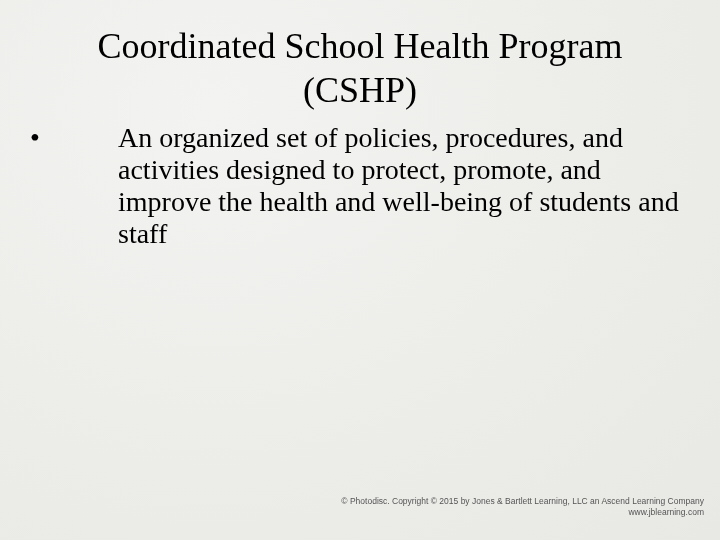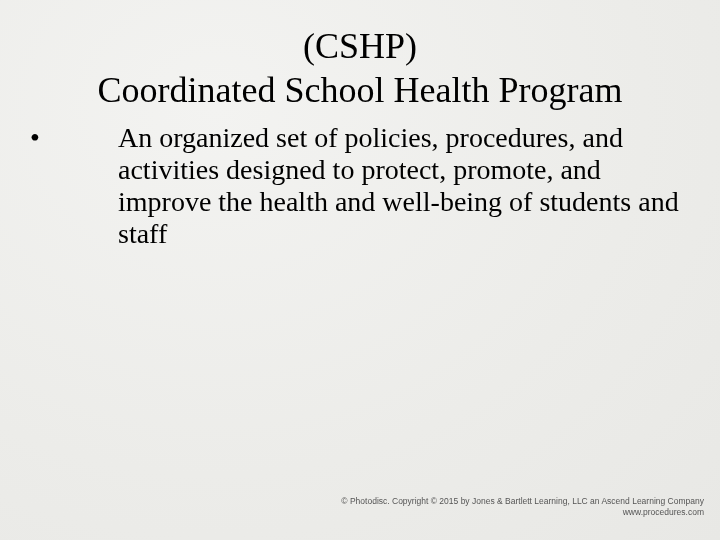--- a/index.html
+++ b/index.html
@@ -25,27 +25,27 @@
     .footer {
       position: absolute; right: 16px; top: 496px; text-align: right;
       font-family: "Liberation Sans", "DejaVu Sans", sans-serif;
       font-size: 8.5px; line-height: 11px; color: #555;
     }
   </style>
 </head>
 <body>
 
 <div class="title">
+  <div>Coordinated School Health Program</div>
   <div>(CSHP)</div>
-  <div>Coordinated School Health Program</div>
 </div>
 
 <ul class="bullet-list">
   <li class="bullet-item">
     <span class="bullet-mark">•</span>
     <span class="bullet-text">An organized set of policies, procedures, and activities designed to protect, promote, and improve the health and well-being of students and staff</span>
   </li>
 </ul>
 
 <div class="footer">
   <div>© Photodisc. Copyright © 2015 by Jones &amp; Bartlett Learning, LLC an Ascend Learning Company</div>
-  <div>www.procedures.com</div>
+  <div>www.jblearning.com</div>
 </div>
 
 </body></html>

